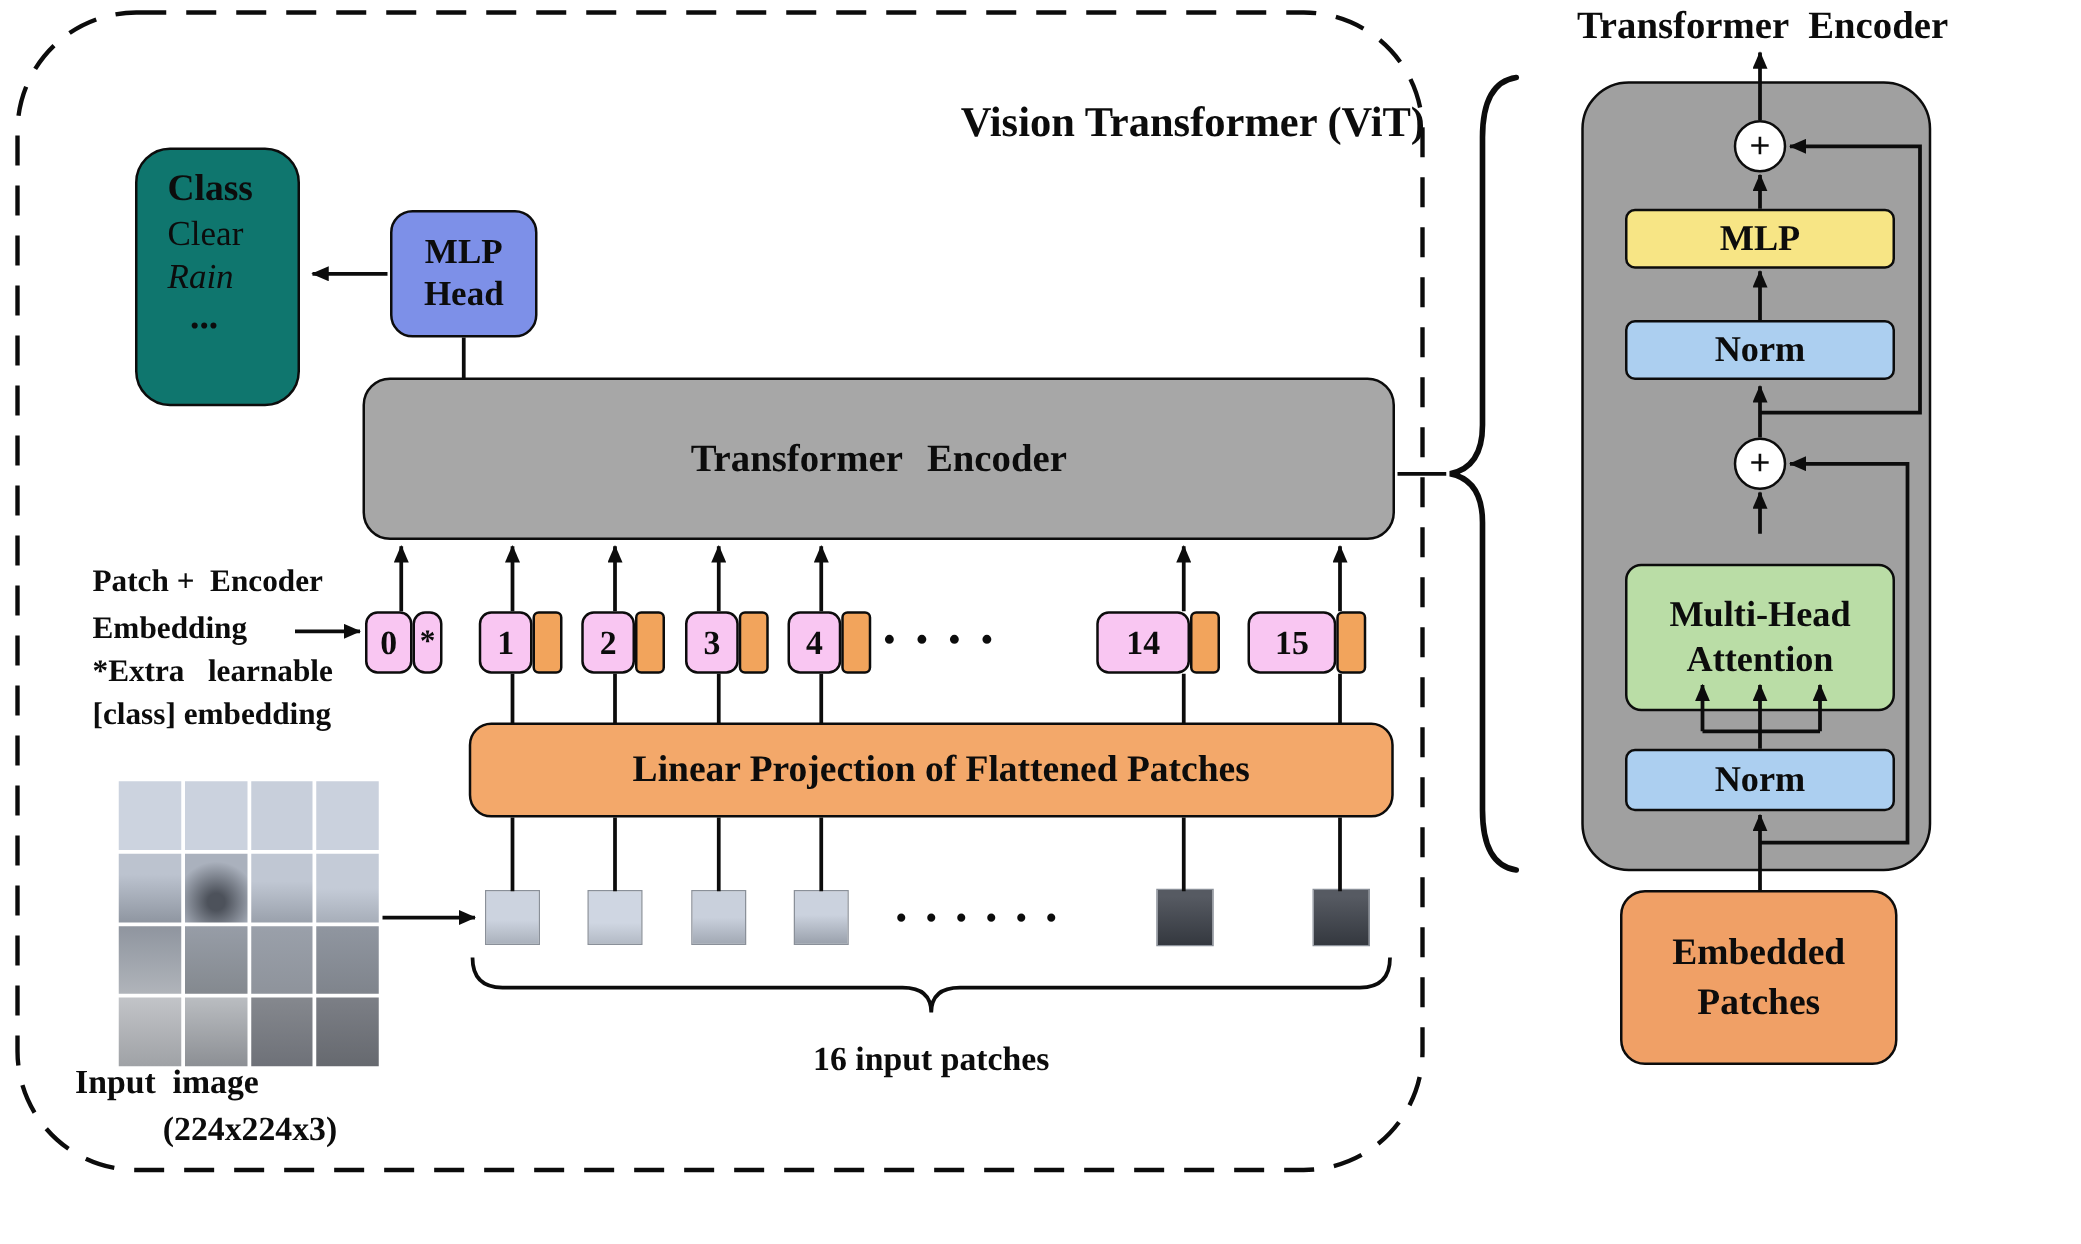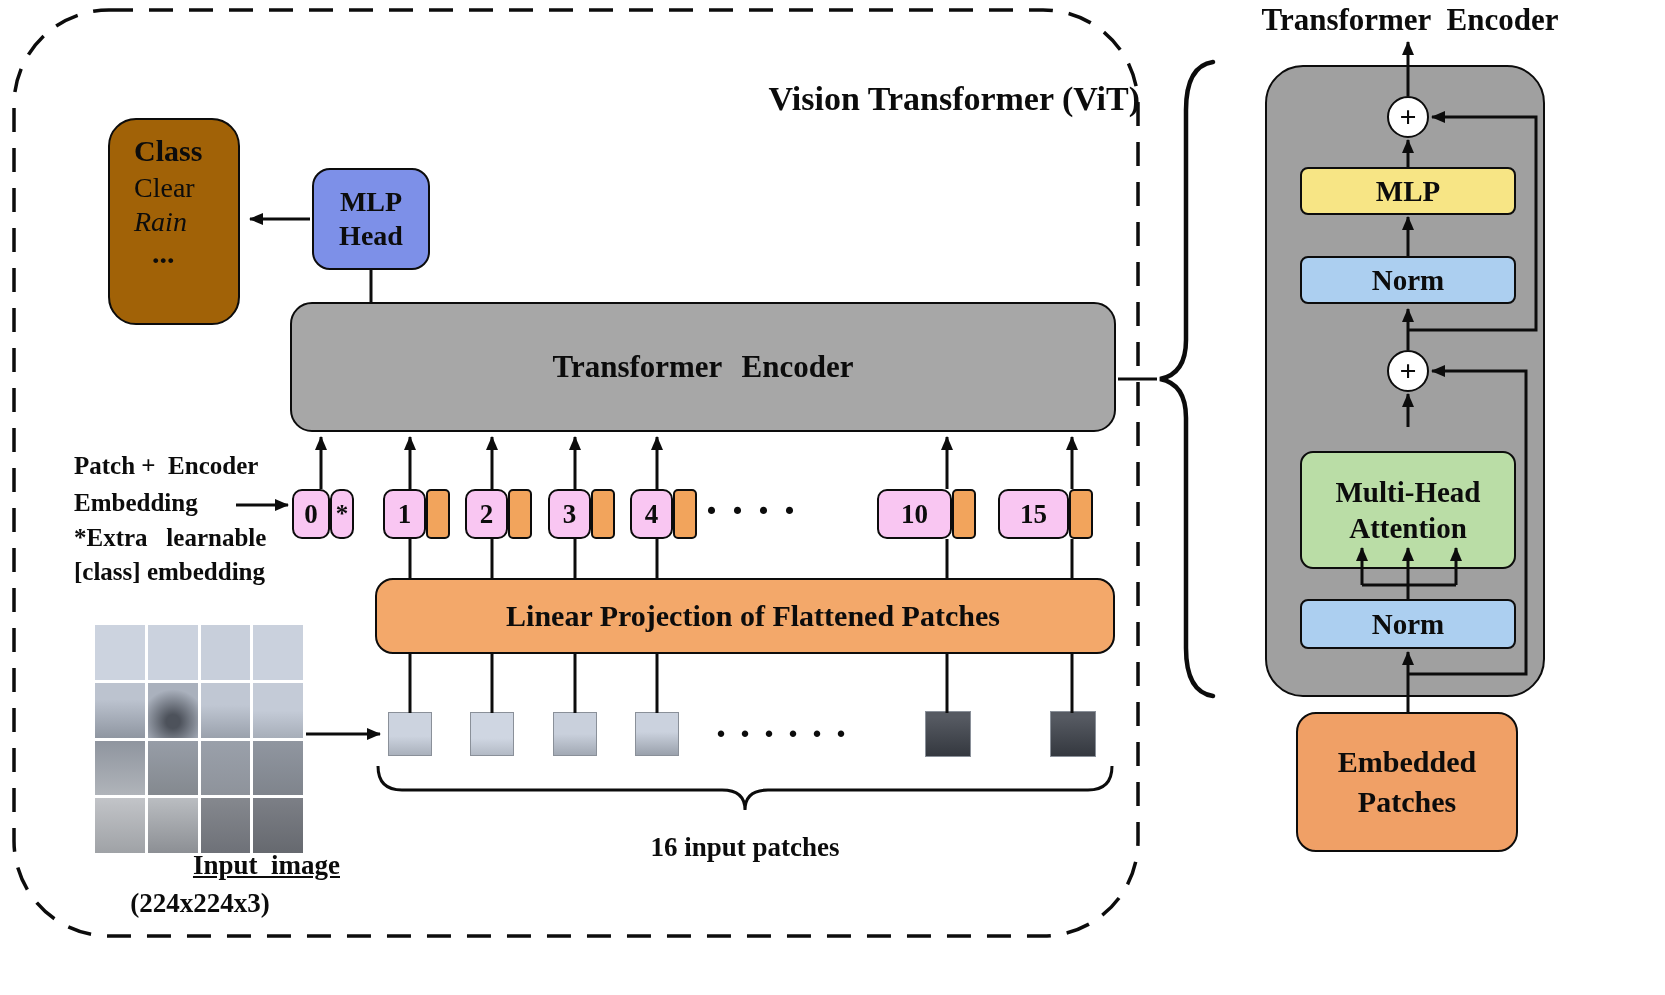--- a/index.html
+++ b/index.html
@@ -12,21 +12,21 @@
   .lbl{position:absolute;font-weight:bold;color:#0c0c0c;white-space:pre;}
   .overlay{position:absolute;left:0;top:0;z-index:6;pointer-events:none;}
   .uilayer{position:absolute;left:0;top:0;z-index:2;}
   
   .pink{background:#f9c6f2;border-radius:10px;font-size:27px;}
   .orng{background:#f2a45c;border-radius:5px;}
   
   .enc{background:#a7a7a7;border-radius:22px;font-size:31px;word-spacing:12px;}
   .linproj{background:#f3a86a;border-radius:18px;font-size:30px;}
   .mlphead{background:#7d90e8;border-radius:18px;font-size:28px;line-height:34px;}
-  .classbox{background:#a16207;border-radius:28px;align-items:flex-start;justify-content:flex-start;
+  .classbox{background:#0f766e;border-radius:28px;align-items:flex-start;justify-content:flex-start;
             padding:14px 0 0 24px;text-align:left;}
   .graydetail{background:#a0a0a0;border-radius:38px;}
   .yellow{background:#f7e585;border-radius:8px;font-size:29px;}
   .blue{background:#accff0;border-radius:8px;font-size:29px;}
   .green{background:#badda6;border-radius:13px;font-size:29px;line-height:36px;}
   .embp{background:#f0a066;border-radius:20px;font-size:30px;line-height:40px;}
   .plus{background:#fff;border-radius:50%;font-size:30px;}
   
   .ii{position:absolute;left:95px;top:625px;width:208px;height:228px;display:grid;
       grid-template-columns:repeat(4,1fr);grid-template-rows:repeat(4,1fr);gap:3px;background:#fff;z-index:2;}
@@ -91,21 +91,21 @@
   <div class="box orng uilayer" style="left:508px;top:489px;width:24px;height:50px;"></div>
 
   <div class="box pink uilayer" style="left:548px;top:489px;width:43px;height:50px;">3</div>
   <div class="box orng uilayer" style="left:591px;top:489px;width:24px;height:50px;"></div>
 
   <div class="box pink uilayer" style="left:630px;top:489px;width:43px;height:50px;">4</div>
   <div class="box orng uilayer" style="left:673px;top:489px;width:24px;height:50px;"></div>
 
   <div class="dots" style="left:706px;top:470px;line-height:60px;">.   .   .   .</div>
 
-  <div class="box pink uilayer" style="left:877px;top:489px;width:75px;height:50px;">10</div>
+  <div class="box pink uilayer" style="left:877px;top:489px;width:75px;height:50px;">14</div>
   <div class="box orng uilayer" style="left:952px;top:489px;width:24px;height:50px;"></div>
 
   <div class="box pink uilayer" style="left:998px;top:489px;width:71px;height:50px;">15</div>
   <div class="box orng uilayer" style="left:1069px;top:489px;width:24px;height:50px;"></div>
 
   <div class="box linproj uilayer" style="left:375px;top:578px;width:740px;height:76px;padding-left:16px;">
     <span>Linear Projection of Flattened Patches</span>
   </div>
 
   <div class="ii">
@@ -130,21 +130,21 @@
   <div class="pt pt-l1" style="left:388px;top:712px;"></div>
   <div class="pt pt-l2" style="left:470px;top:712px;"></div>
   <div class="pt pt-l3" style="left:553px;top:712px;"></div>
   <div class="pt pt-l4" style="left:635px;top:712px;"></div>
   <div class="dots" style="left:716px;top:698px;font-size:40px;line-height:52px;">.  .  .  .  .  .</div>
   <div class="pt pt-d" style="left:925px;top:711px;"></div>
   <div class="pt pt-d" style="left:1050px;top:711px;"></div>
 
   <div class="lbl" style="left:560px;top:832px;width:370px;text-align:center;font-size:27px;">16 input patches</div>
 
-  <div class="lbl" style="left:60px;top:850px;width:280px;text-align:right;font-size:27px;text-decoration:underline;">Input  image</div>
+  <div class="lbl" style="left:60px;top:850px;width:280px;text-align:left;font-size:27px;">Input  image</div>
   <div class="lbl" style="left:60px;top:888px;width:280px;text-align:center;font-size:27px;">(224x224x3)</div>
 
   <div class="lbl" style="left:1245px;top:2px;width:330px;text-align:center;font-size:31px;word-spacing:8px;">Transformer Encoder</div>
 
   <div class="box graydetail uilayer" style="left:1265px;top:65px;width:280px;height:632px;"></div>
 
   <div class="box plus uilayer" style="left:1387px;top:96px;width:42px;height:42px;">+</div>
 
   <div class="box yellow uilayer" style="left:1300px;top:167px;width:216px;height:48px;">MLP</div>
 

